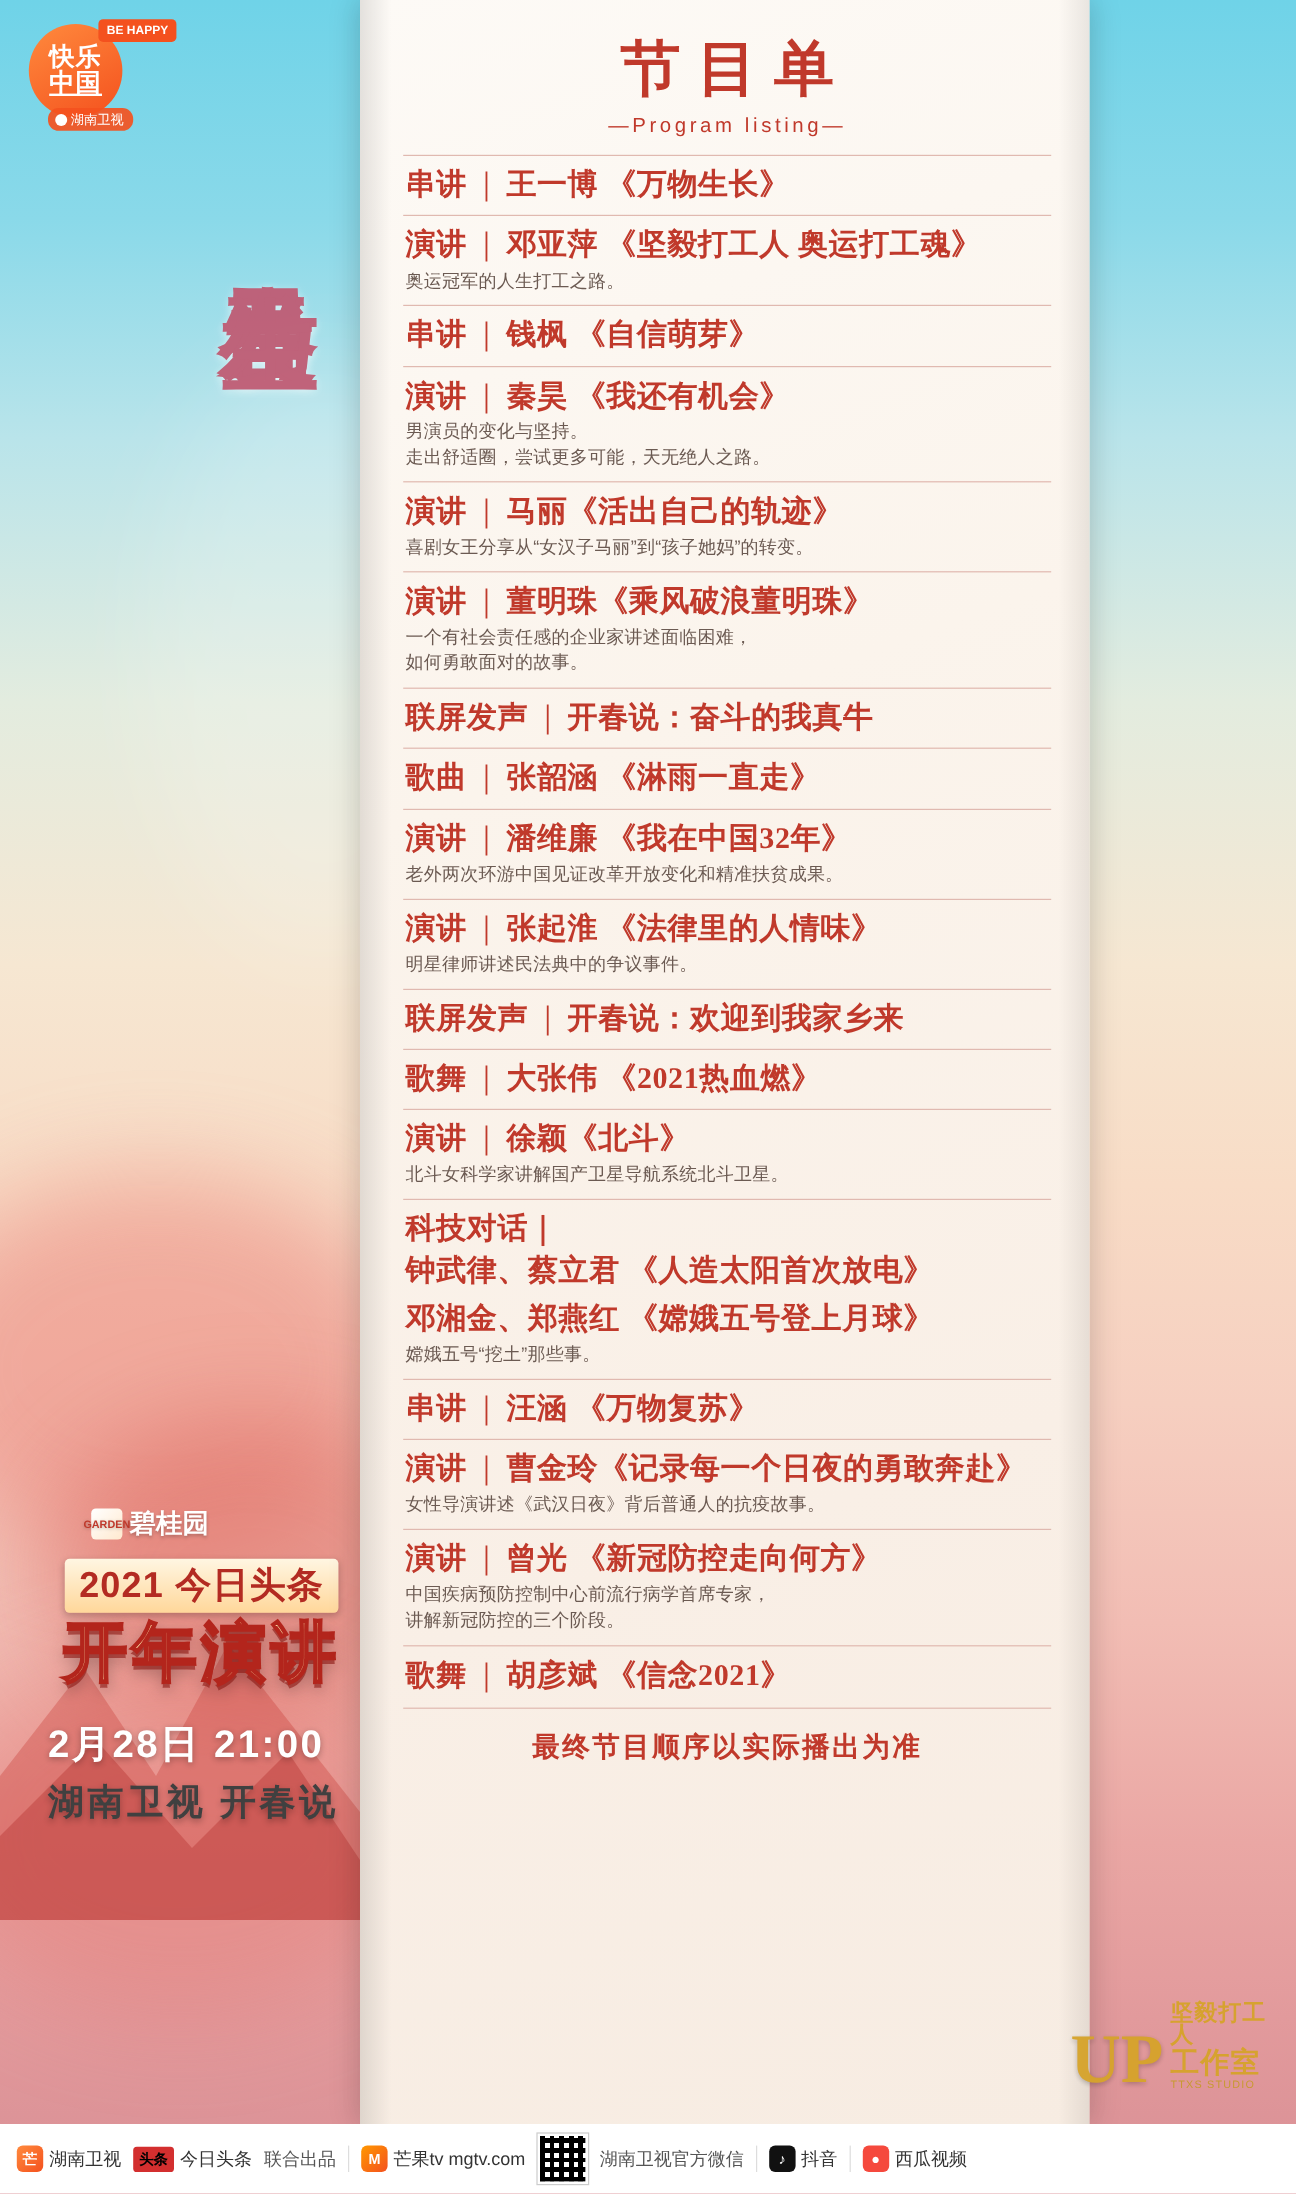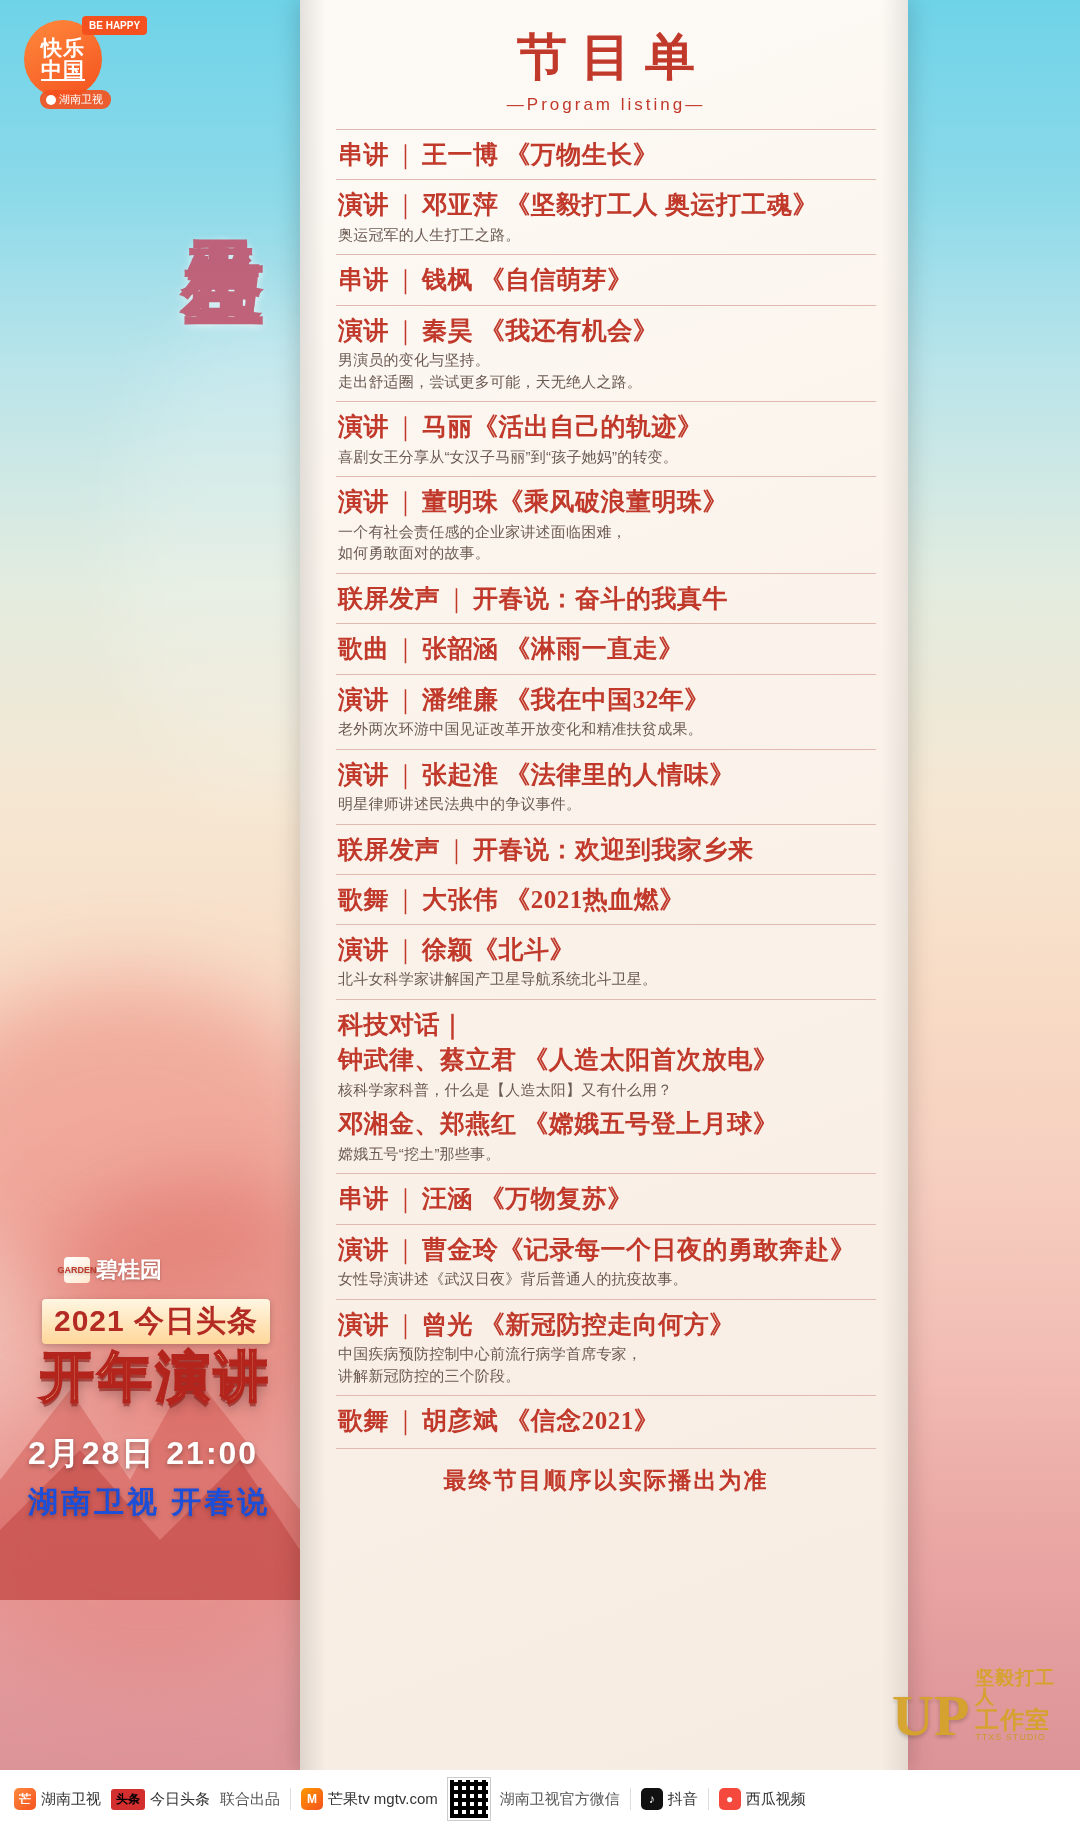--- a/index.html
+++ b/index.html
@@ -85,21 +85,21 @@
     line-height: 1.12;
     letter-spacing: 2px;
     writing-mode: vertical-rl;
     text-orientation: upright;
     opacity: .88;
     text-shadow: 0 2px 8px rgba(255,255,255,.45);
   }
 
   
   .event-block {
-    position: absolute; left: 28px; top: 1255px;
+    position: absolute; left: 40px; top: 1255px;
     width: 270px; color: #fff;
   }
   .sponsor {
     display: flex; align-items: center; gap: 6px;
     color: #ffffff; font-size: 22px; font-weight: 700;
     text-shadow: 0 1px 3px rgba(0,0,0,.25);
     margin-left: 36px; margin-bottom: 8px;
   }
   .sponsor .mark {
     width: 26px; height: 26px; border-radius: 4px;
@@ -132,21 +132,21 @@
     line-height: 1;
   }
   .event-time {
     margin-top: 18px;
     font-size: 32px; font-weight: 700; letter-spacing: 2px;
     color: #fff; text-shadow: 0 2px 5px rgba(0,0,0,.3);
   }
   .event-channel {
     margin-top: 6px;
     font-size: 30px; font-weight: 700; letter-spacing: 3px;
-    color: #1d4ed8; text-shadow: 0 2px 5px rgba(0,0,0,.3);
+    color: #404040; text-shadow: 0 2px 5px rgba(0,0,0,.3);
   }
 
   
   .paper {
     position: absolute; left: 300px; top: 0;
     width: 608px; height: 1770px;
     background: linear-gradient(160deg,#fdfaf6 0%,#fbf4ec 35%,#f9efe6 70%,#f7ece2 100%);
     box-shadow: -6px 0 22px rgba(0,0,0,.10), 6px 0 22px rgba(0,0,0,.10);
   }
   .paper::before {
@@ -402,21 +402,20 @@
         </div>
         <div class="row-desc">北斗女科学家讲解国产卫星导航系统北斗卫星。</div>
       </div>
 
       <div class="row group">
         <div class="row-main">科技对话｜</div>
         <div class="row-main" style="margin-top:4px;">
           <span>钟武律、蔡立君</span>
           <span class="work">《人造太阳首次放电》</span>
         </div>
-        <div class="row-desc">核科学家科普，什么是【人造太阳】又有什么用？</div>
         <div class="row-main" style="margin-top:8px;">
           <span>邓湘金、郑燕红</span>
           <span class="work">《嫦娥五号登上月球》</span>
         </div>
         <div class="row-desc">嫦娥五号“挖土”那些事。</div>
       </div>
 
       <div class="row">
         <div class="row-main">
           <span>串讲</span><span class="sep">｜</span><span>汪涵</span>

